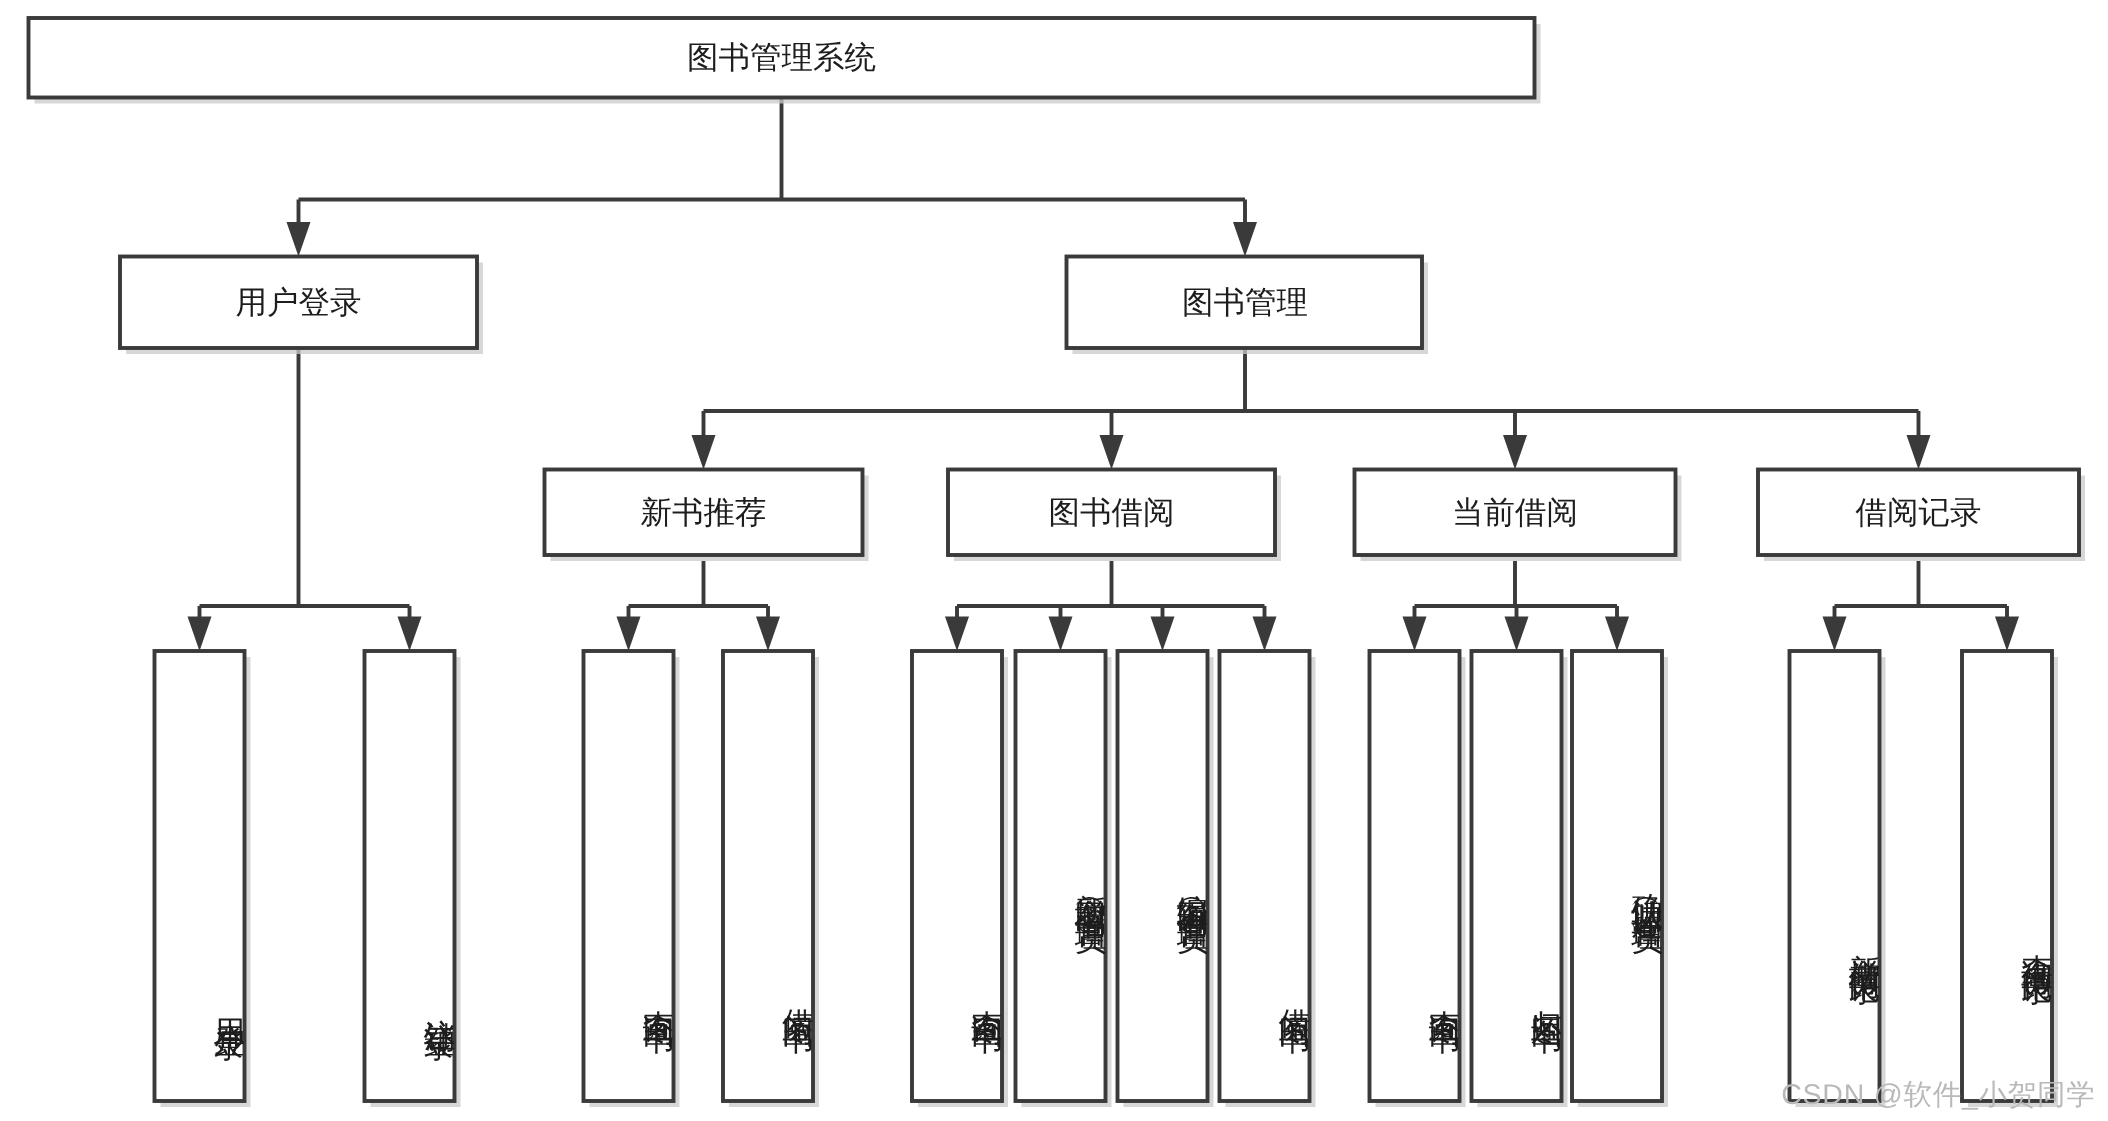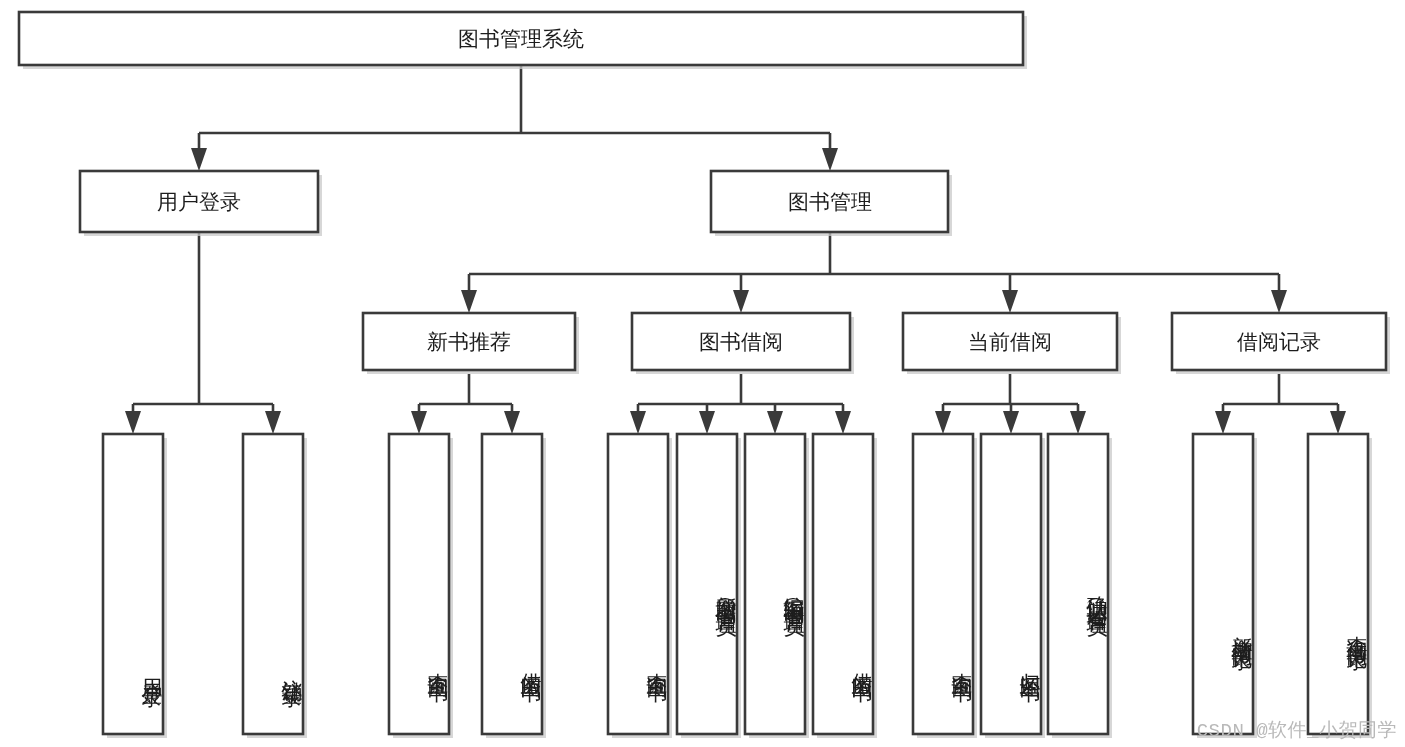--- a/index.html
+++ b/index.html
@@ -64,21 +64,21 @@
     text-align: center;
     display: flex;
     align-items: flex-start;
     justify-content: center;
     pointer-events: none;
   }
   .watermark {
     position: absolute;
     right: 8px;
     bottom: 4px;
-    font-family: Liberation Mono, monospace;
+    font-family: Liberation Sans, sans-serif;
     font-size: 19px;
     color: #b9b9b9;
     white-space: nowrap;
     letter-spacing: 0.5px;
   }
 </style>
 </head>
 <body>
 
 <div id="diagram-root">

